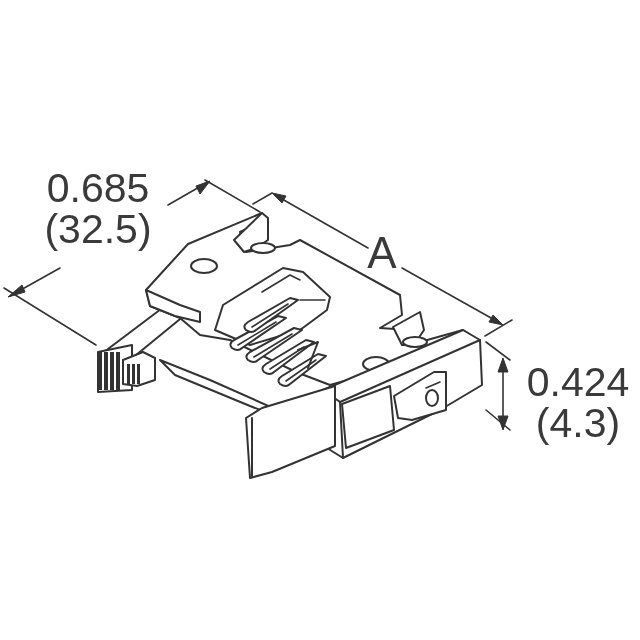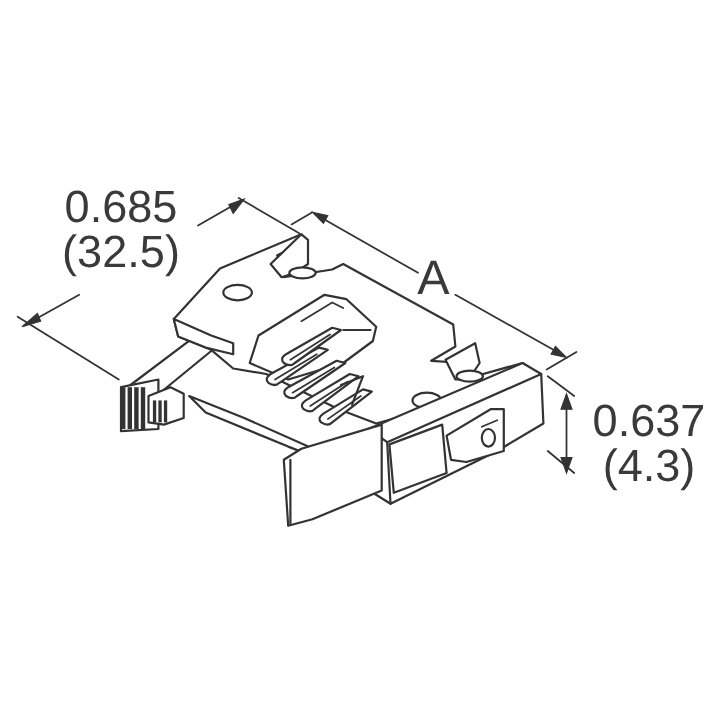--- a/index.html
+++ b/index.html
@@ -1,17 +1,17 @@
 <!DOCTYPE html>
 <html><head>
   <meta charset="utf-8">
   <style>
     html, body { margin: 0; padding: 0; background: #ffffff; }
     body { width: 640px; height: 640px; overflow: hidden; position: relative; }
-    #stage { position: absolute; left: 0; top: 0; width: 612px; height: 640px; margin-left: 12px; }
+    #stage { position: absolute; left: 0; top: 0; width: 612px; height: 640px; }
     svg { position: absolute; left: 0; top: 0; }
     .ln { fill: none; stroke: #333333; stroke-width: 2; stroke-linejoin: round; stroke-linecap: round; }
     .ln-thin { fill: none; stroke: #333333; stroke-width: 1.6; stroke-linejoin: round; stroke-linecap: round; }
     .body-fill { fill: #ffffff; stroke: #333333; stroke-width: 2; stroke-linejoin: round; }
     .dark { fill: #333333; stroke: #333333; stroke-width: 1; }
     .dim-label {
       position: absolute;
       font-family: "Liberation Sans", sans-serif;
       color: #3a3a3a;
       font-size: 41px;
@@ -128,17 +128,17 @@
   </svg>
 
   <div id="dim-depth" class="dim-label">
     <div>0.685</div>
     <div>(32.5)</div>
   </div>
 
   <div id="dim-a" class="dim-label">A</div>
 
   <div id="dim-height" class="dim-label">
-    <div>0.637</div>
+    <div>0.424</div>
     <div>(4.3)</div>
   </div>
 
 </div>
 
 </body></html>

